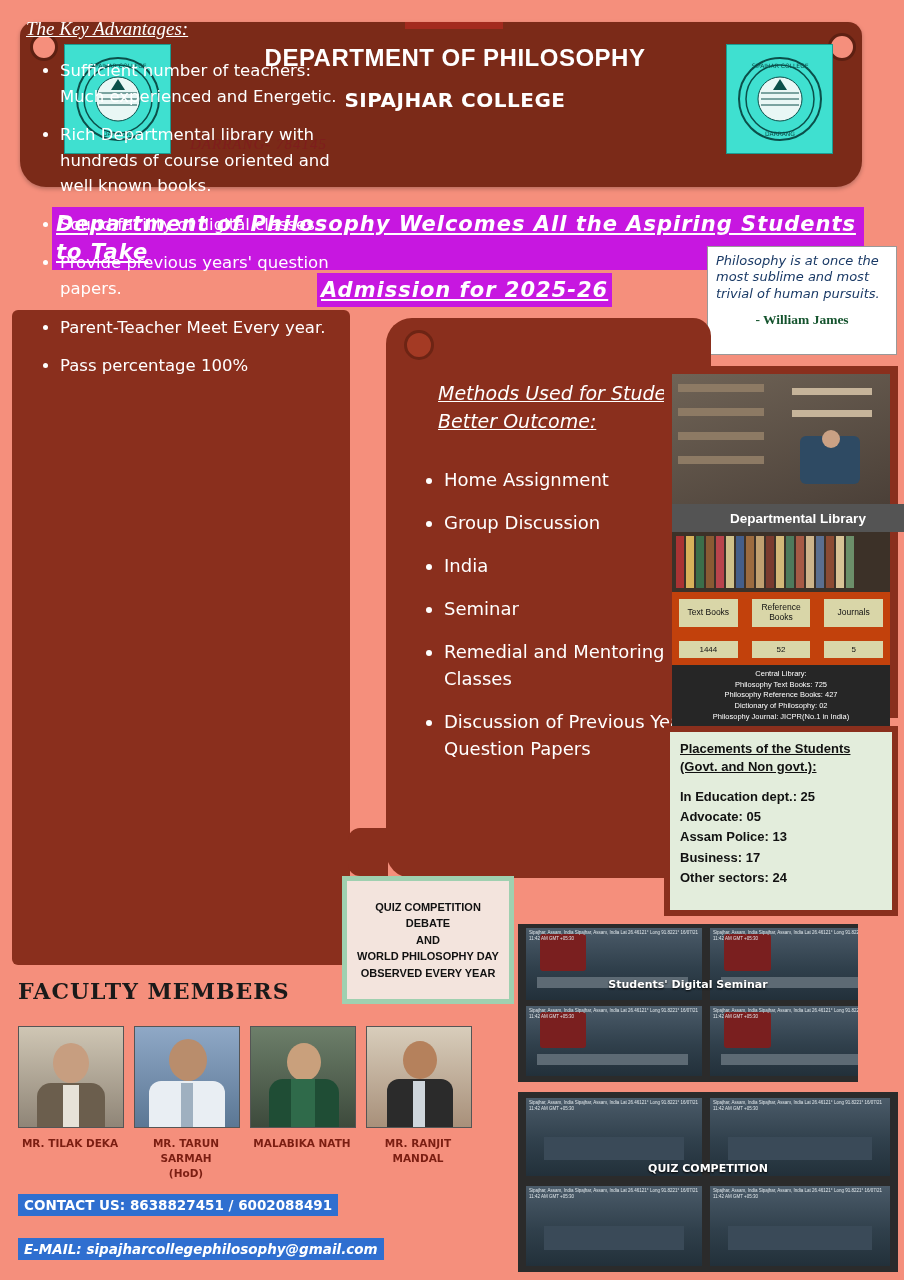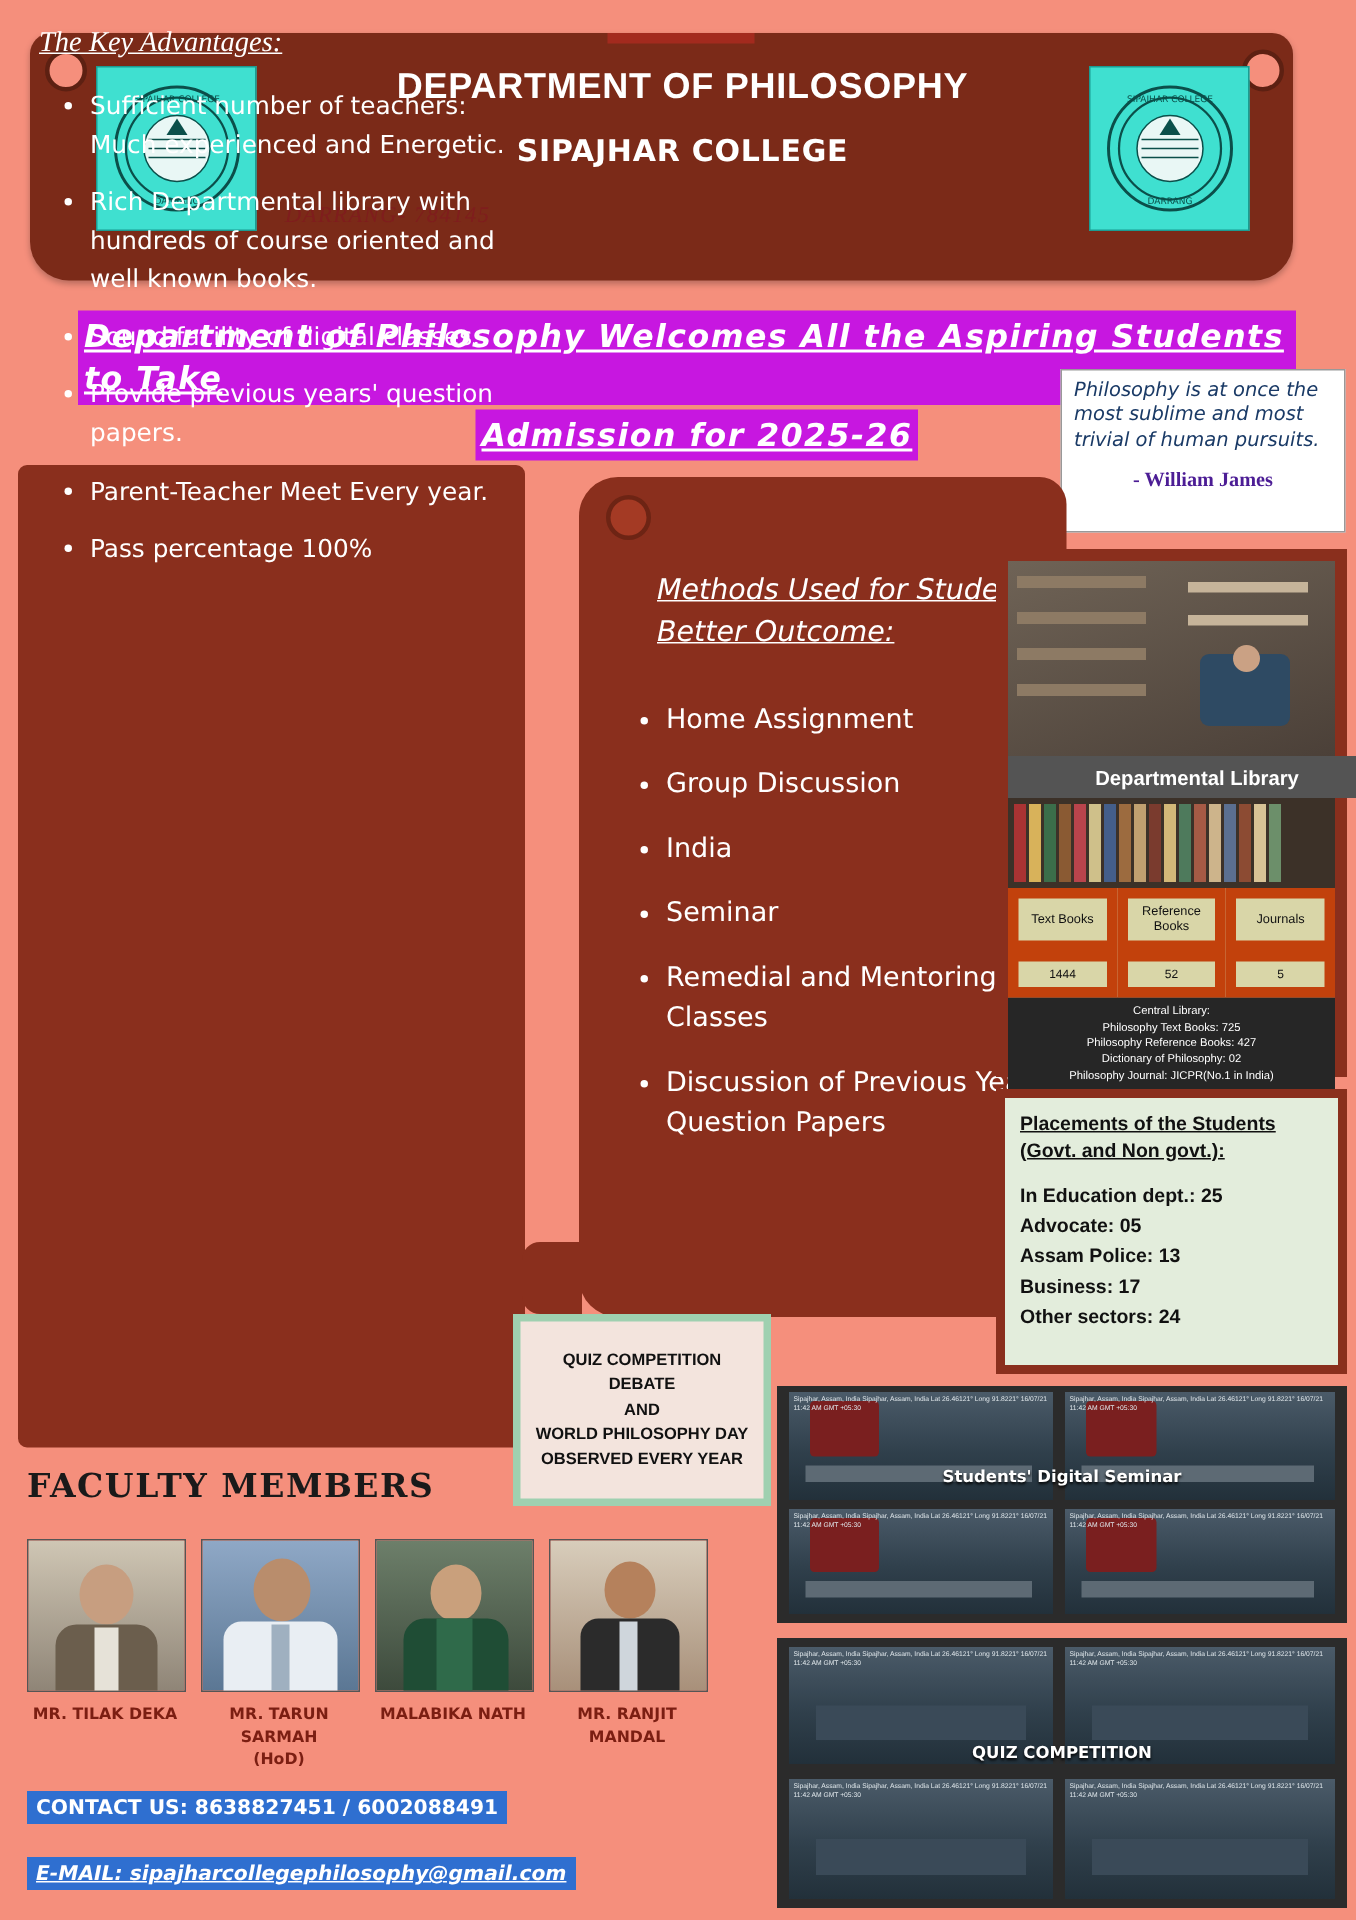--- a/index.html
+++ b/index.html
@@ -142,21 +142,21 @@
   .quote-text {
     color: #1a3a66;
     font-size: 13px;
     font-style: italic;
     font-family: "DejaVu Sans", sans-serif;
     line-height: 1.25;
   }
   .quote-author {
     margin-top: 10px;
     text-align: center;
-    color: #4c1d95;
+    color: #14532d;
     font-size: 13.5px;
     font-weight: bold;
     font-family: "Liberation Serif", serif;
   }
 
   
   .adv-panel {
     position: absolute;
     left: 12px;
     top: 310px;
@@ -439,30 +439,29 @@
     position: absolute;
     left: 18px;
     top: 1238px;
     background: #2f6fd0;
     color: #ffffff;
     font-size: 13.5px;
     font-weight: bold;
     font-style: italic;
     font-family: "DejaVu Sans", sans-serif;
     padding: 3px 6px;
-    text-decoration: underline;
   }
 
   
   .collage {
     position: absolute;
     background: #2b2b2b;
     overflow: hidden;
   }
-  .collage-seminar { left: 518px; top: 924px; width: 380px; height: 158px; text-decoration: underline; }
+  .collage-seminar { left: 518px; top: 924px; width: 340px; height: 158px; text-decoration: underline; }
   .collage-quiz { left: 518px; top: 1092px; width: 380px; height: 180px; }
   .tile {
     position: absolute;
     background: #1f2a33;
     overflow: hidden;
   }
   .tile .room {
     position: absolute;
     left: 0; top: 0; right: 0; bottom: 0;
     background: linear-gradient(180deg,#4b5b69 0%, #30404c 55%, #22303a 100%);

